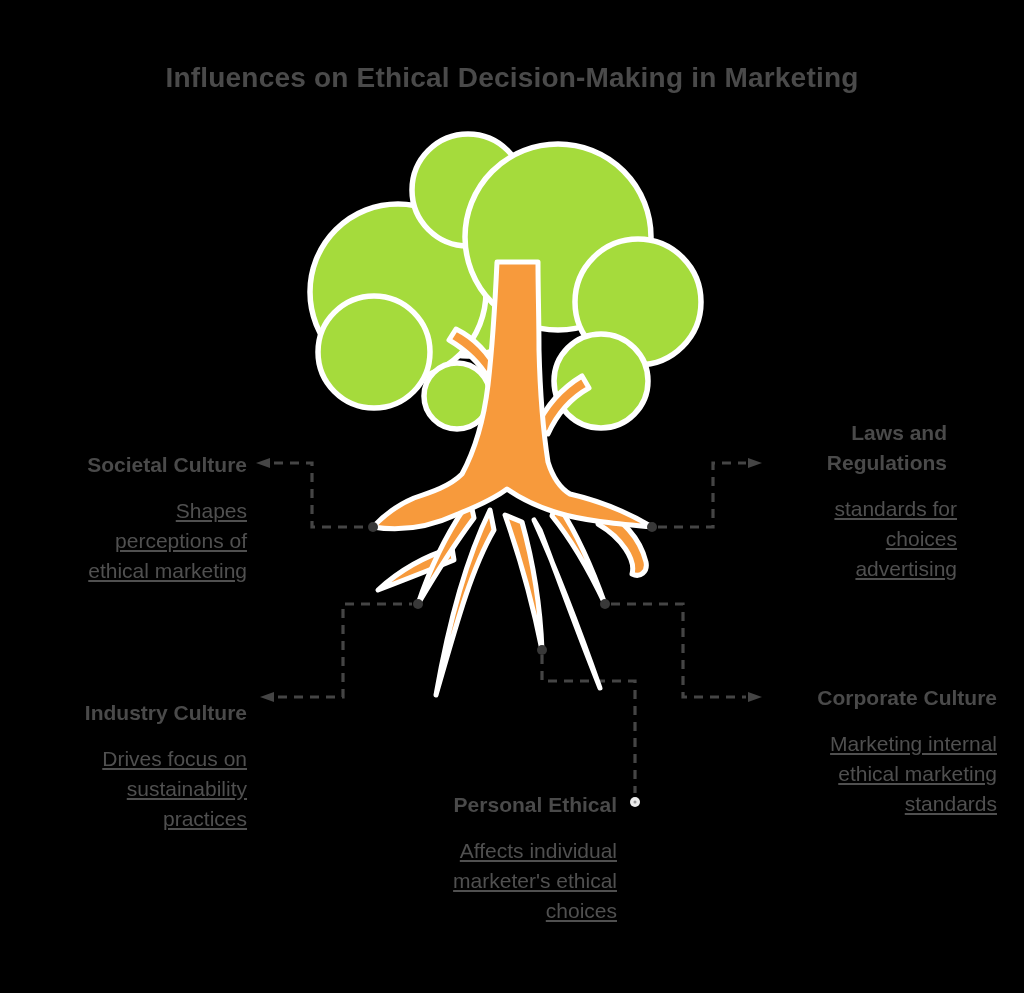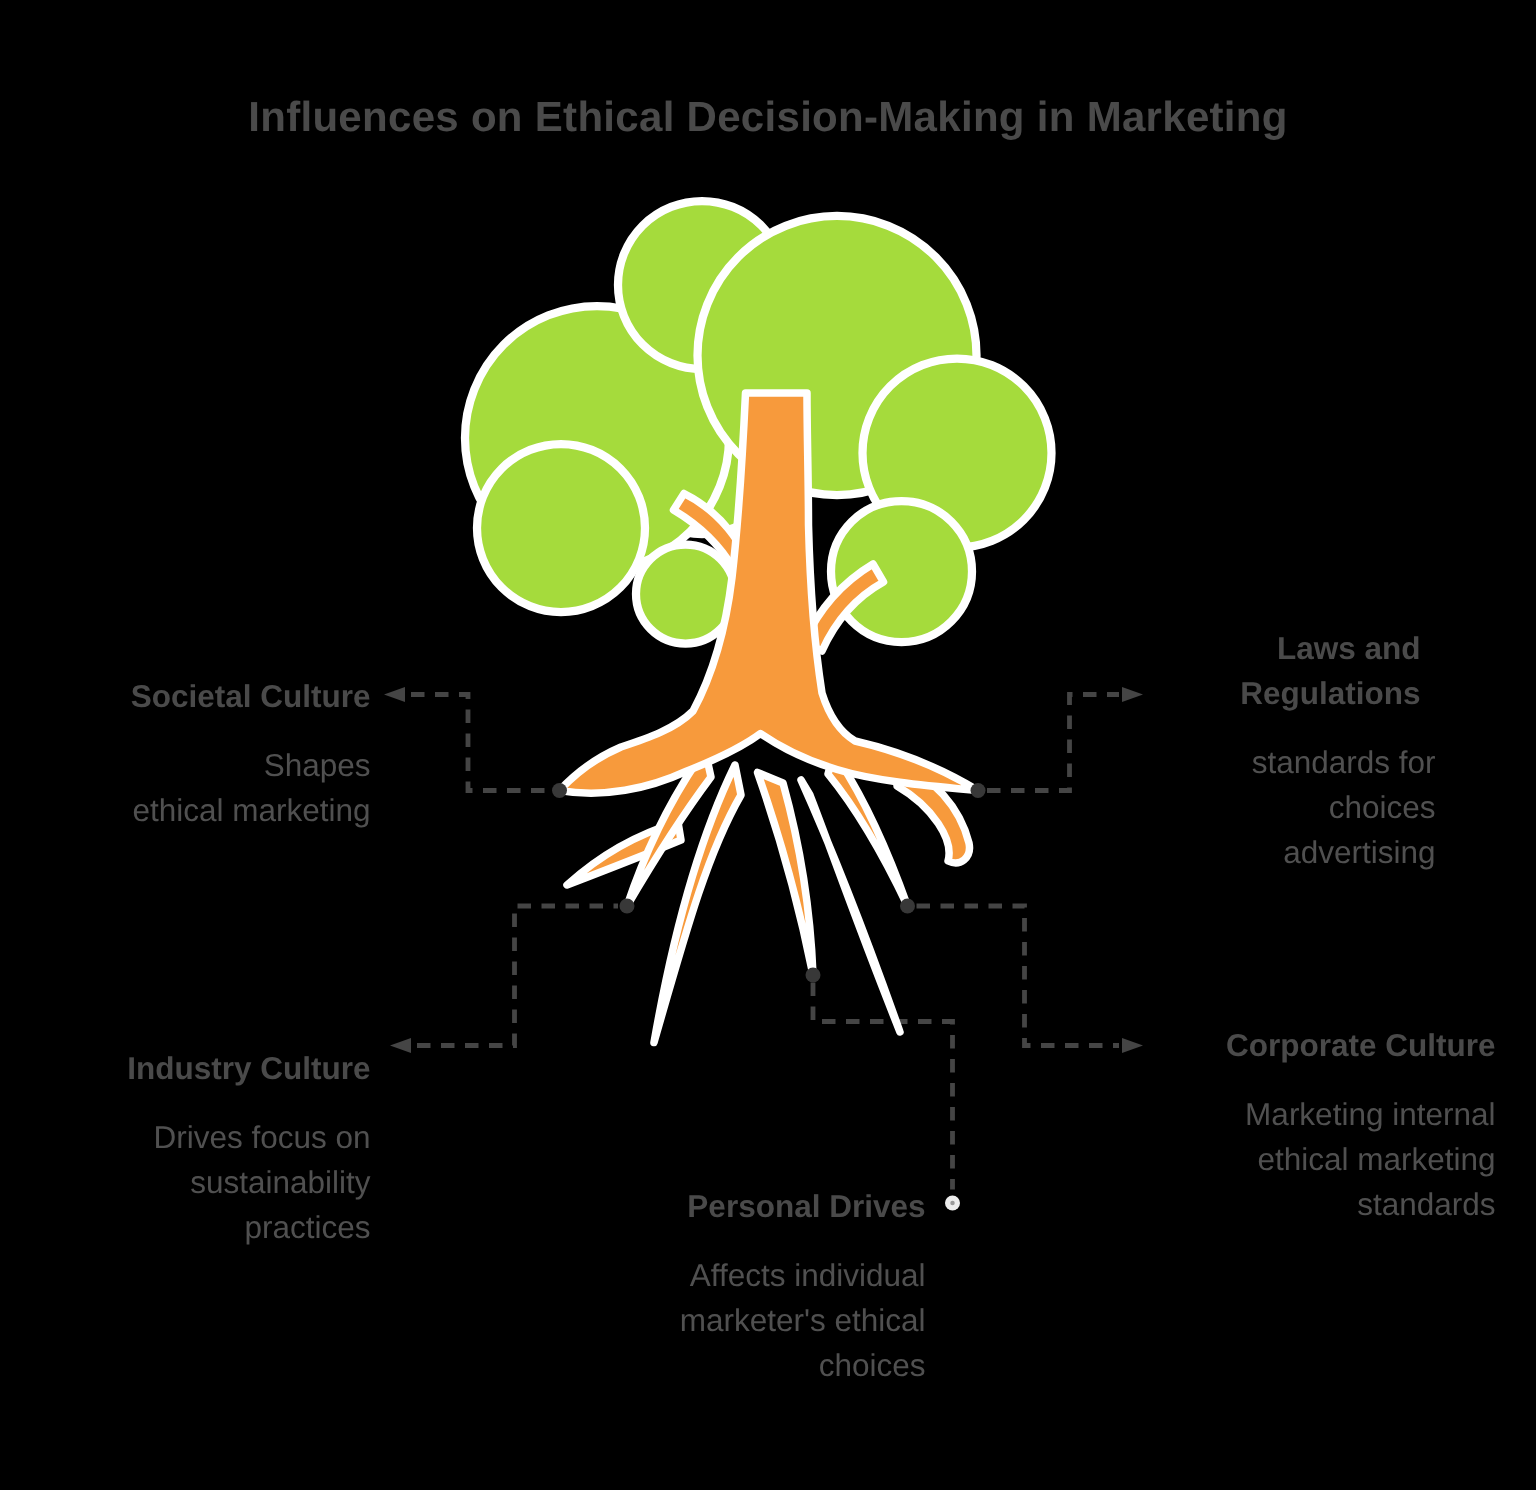--- a/index.html
+++ b/index.html
@@ -23,20 +23,21 @@
     color:var(--heading-text,#4A4A4A);letter-spacing:.2px;margin:0;
   }
   .callout{position:absolute;}
   .co-title{
     font-size:21px;font-weight:bold;line-height:30px;
     color:var(--heading-text,#4A4A4A);
   }
   .co-desc{
     font-size:21px;line-height:30px;margin-top:16px;
     color:var(--body-text,#505050);
+    text-decoration:underline;
   }
   .callout.right-aligned{text-align:right;}
   .callout.left-aligned{text-align:right;}
   .nowrap{white-space:nowrap;}
   .societal{top:450px;right:777px;}
   .laws{top:418px;left:777px;width:180px;}
   .laws .co-title{width:170px;}
   .industry{top:698px;right:777px;}
   .corporate{top:683px;left:777px;width:220px;}
   .personal{top:790px;right:407px;}
@@ -119,20 +120,21 @@
       <circle class="tipdot" cx="542" cy="650" r="5"></circle>
     </g>
   </svg>
 
   <h1 class="page-title">Influences on Ethical Decision-Making in Marketing</h1>
 
   <div class="callout societal right-aligned">
     <div class="co-title nowrap">Societal Culture</div>
     <div class="co-desc">
         <div>Shapes</div>
+        <div>perceptions of</div>
         <div>ethical marketing</div>
       </div>
   </div>
 
   <div class="callout laws left-aligned">
     <div class="co-title">Laws and Regulations</div>
     <div class="co-desc">
         <div>standards for</div>
         <div>choices</div>
         <div>advertising</div>
@@ -151,21 +153,21 @@
   <div class="callout corporate left-aligned">
     <div class="co-title nowrap">Corporate Culture</div>
     <div class="co-desc">
         <div>Marketing internal</div>
         <div>ethical marketing</div>
         <div>standards</div>
       </div>
   </div>
 
   <div class="callout personal right-aligned">
-    <div class="co-title nowrap">Personal Drives</div>
+    <div class="co-title nowrap">Personal Ethical</div>
     <div class="co-desc">
         <div>Affects individual</div>
         <div>marketer's ethical</div>
         <div>choices</div>
       </div>
   </div>
 
 </div>
 
 </body></html>

